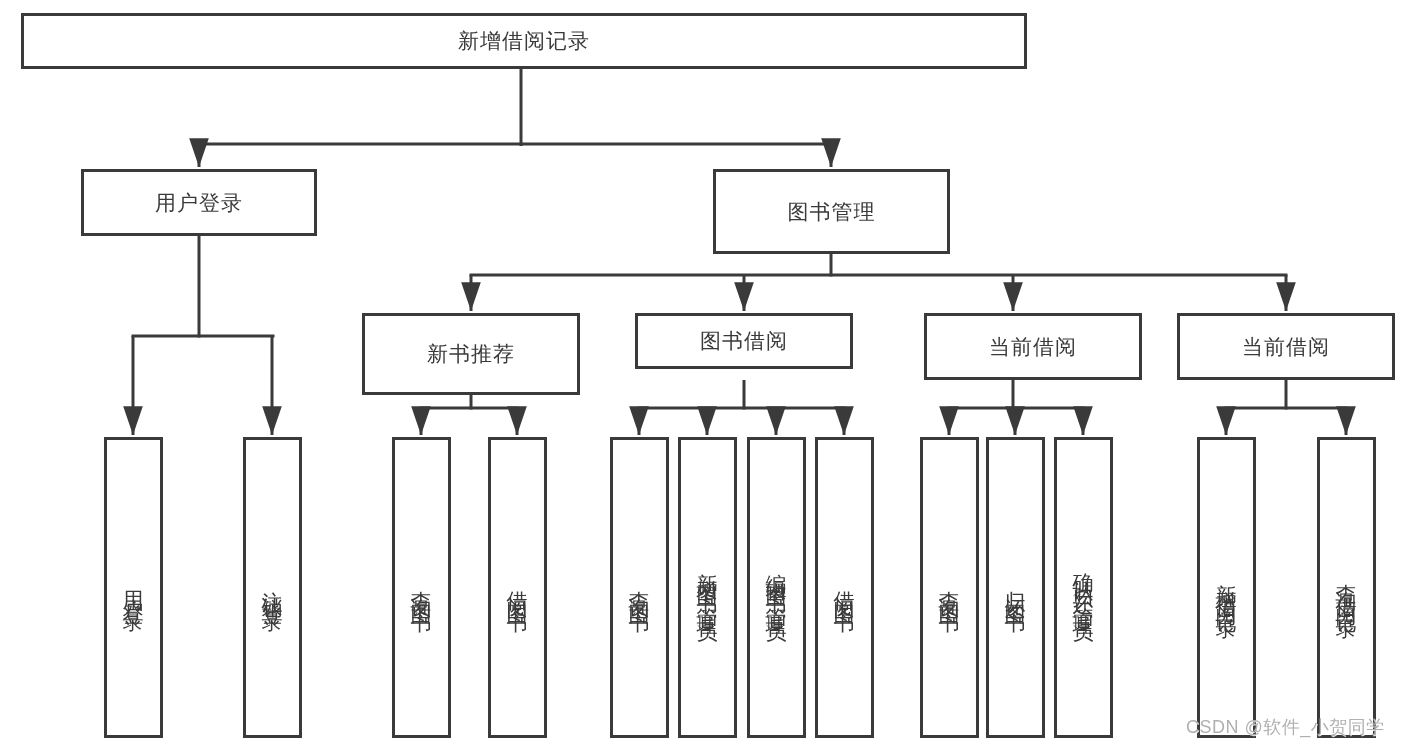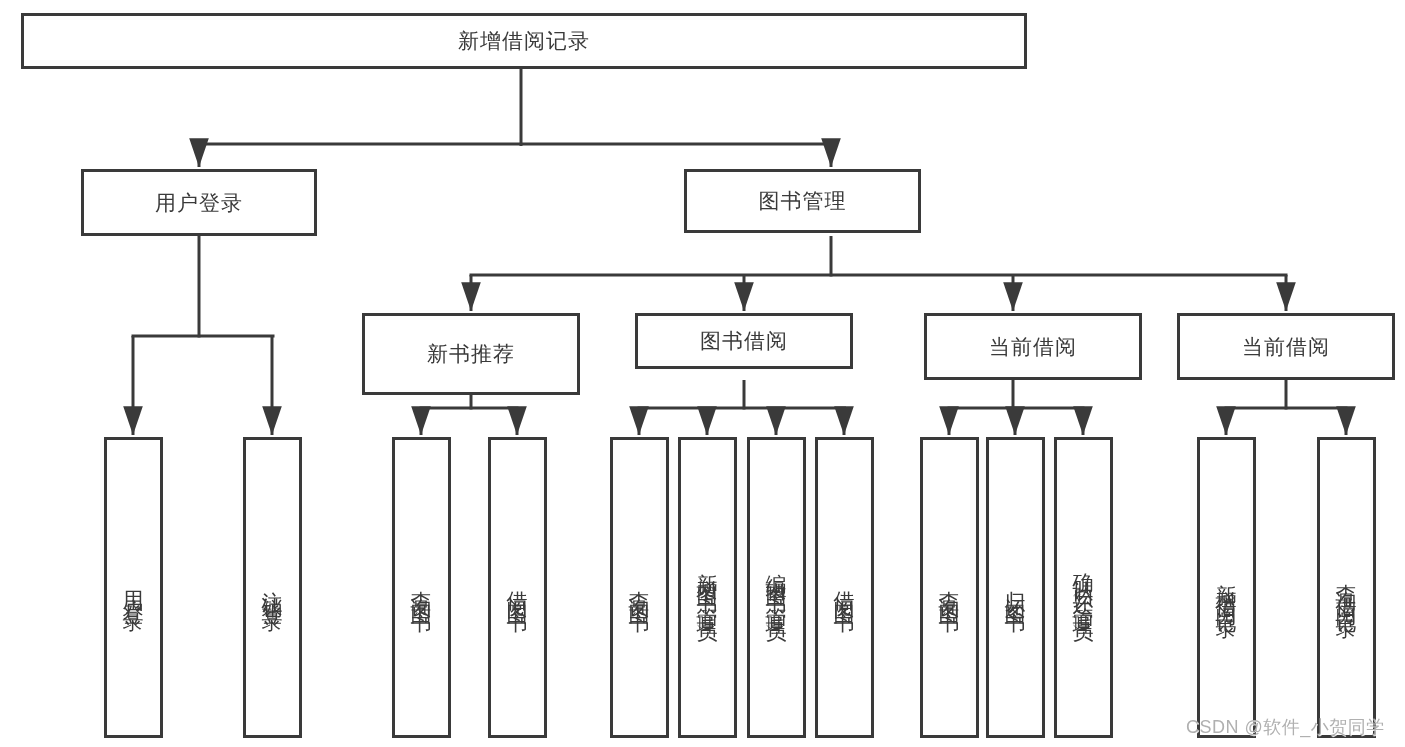--- a/index.html
+++ b/index.html
@@ -26,21 +26,21 @@
     align-items: center;
     justify-content: center;
     font-size: 21px;
     letter-spacing: 1px;
     text-align: center;
     line-height: 1.2;
   }
   
   .n-root   { left: 21px;   top: 13px;  width: 1006px; height: 56px; }
   .n-login  { left: 81px;   top: 169px; width: 236px;  height: 67px; }
-  .n-mgmt   { left: 684px;  top: 169px; width: 237px;  height: 64px; }
+  .n-mgmt   { left: 713px;  top: 169px; width: 237px;  height: 85px; }
   .n-rec    { left: 362px;  top: 313px; width: 218px;  height: 82px; }
   .n-bb     { left: 635px;  top: 313px; width: 218px;  height: 56px; }
   .n-cb     { left: 904px;  top: 313px; width: 218px;  height: 67px; margin-left: 20px; }
   .n-br     { left: 1177px; top: 313px; width: 218px;  height: 67px; }
   
   .vnode {
     top: 437px;
     width: 59px;
     height: 301px;
     writing-mode: vertical-rl;

